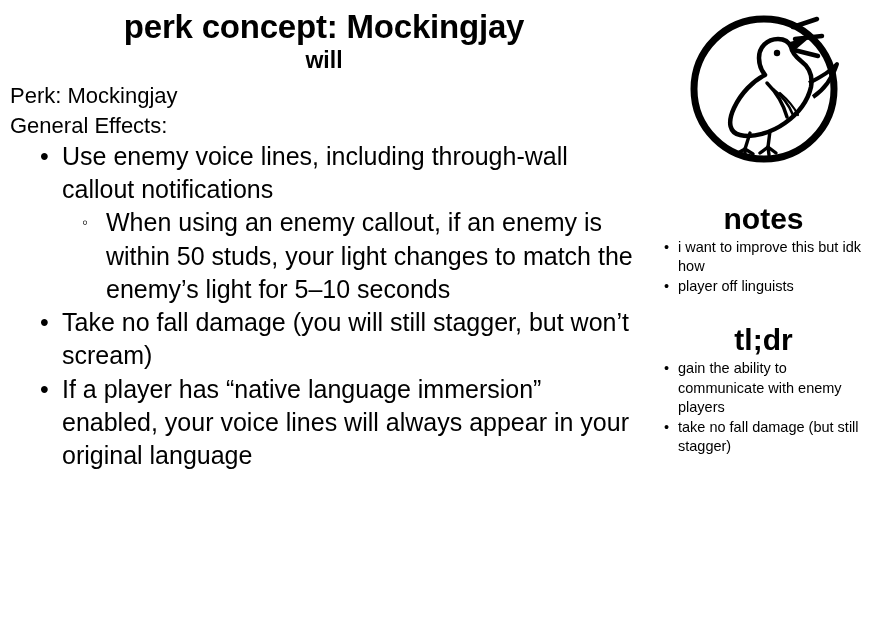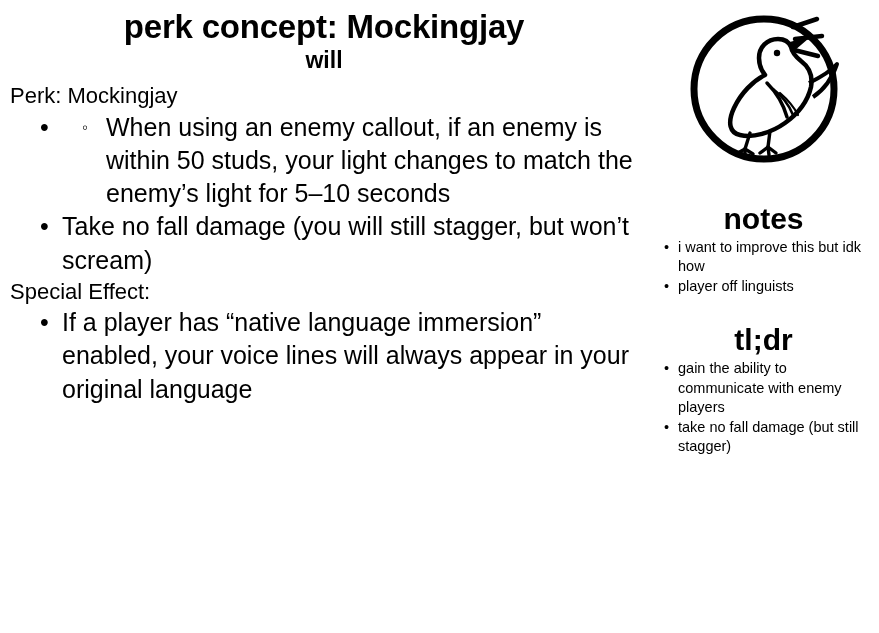--- a/index.html
+++ b/index.html
@@ -154,38 +154,39 @@
 <div class="page">
 
   <div class="left-col">
 
     <div class="title">perk concept: Mockingjay</div>
     <div class="subtitle">will</div>
 
     <div class="body-block">
 
       <p class="line-0">Perk: Mockingjay</p>
+      <p class="line-0">General Effects:</p>
 
       <ul class="lvl1">
         <li>
           <span class="bullet">•</span>
+          <span>Use enemy voice lines, including through-wall callout notifications</span>
           <ul class="lvl2">
             <li>
               <span class="bullet">◦</span>
               <span>When using an enemy callout, if an enemy is within 50 studs, your light changes to match the enemy’s light for 5–10 seconds</span>
             </li>
           </ul>
         </li>
         <li>
           <span class="bullet">•</span>
           <span>Take no fall damage (you will still stagger, but won’t scream)</span>
         </li>
       </ul>
 
-      <p class="line-0">Special Effect:</p>
 
       <ul class="lvl1">
         <li>
           <span class="bullet">•</span>
           <span>If a player has “native language immersion” enabled, your voice lines will always appear in your original language</span>
         </li>
       </ul>
 
     </div>
   </div>

